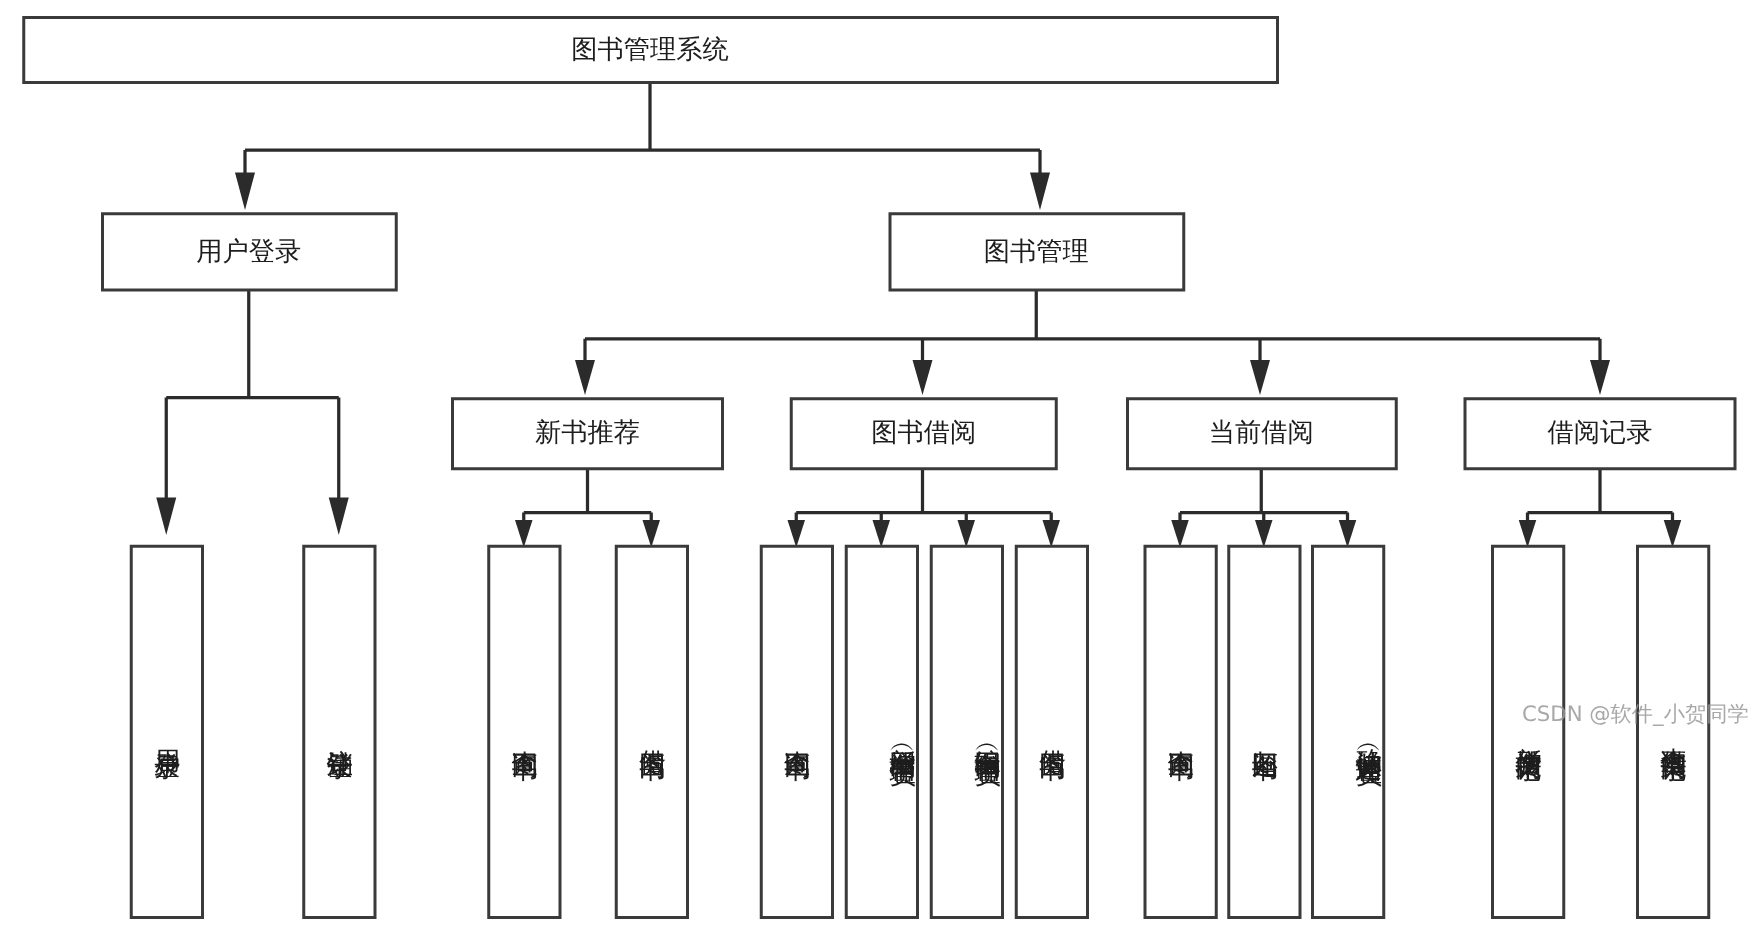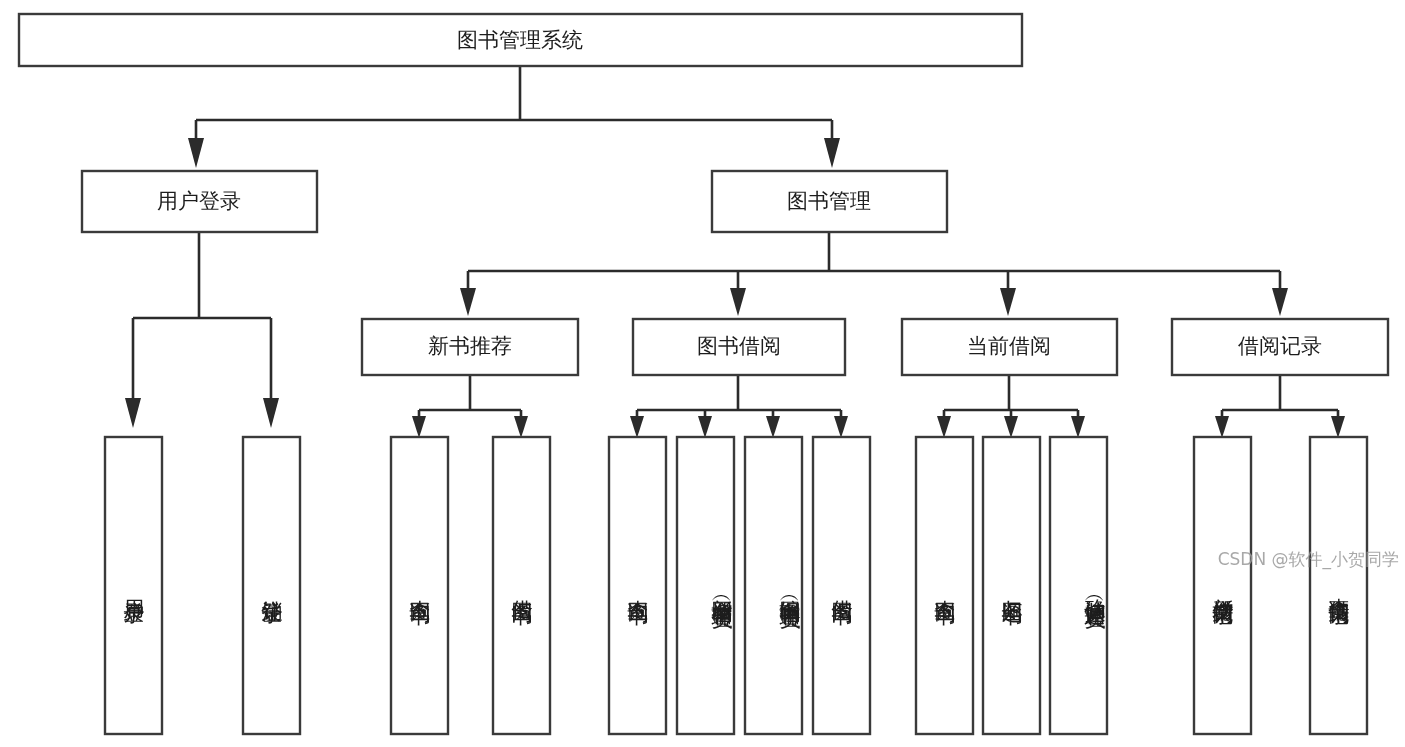--- a/index.html
+++ b/index.html
@@ -59,21 +59,21 @@
     line-height: 1.18;
     color: #1d1d1d;
     letter-spacing: 1.5px;
     text-align: center;
     pointer-events: none;
     user-select: none;
   }
   .watermark {
     position: absolute;
     right: 6px;
-    bottom: 16px;
+    bottom: 4px;
     font-family: "DejaVu Sans", "Liberation Sans", sans-serif;
     font-size: 17px;
     color: #9a9a9a;
     opacity: 0.85;
     white-space: nowrap;
   }
 </style>
 </head>
 <body>
 

